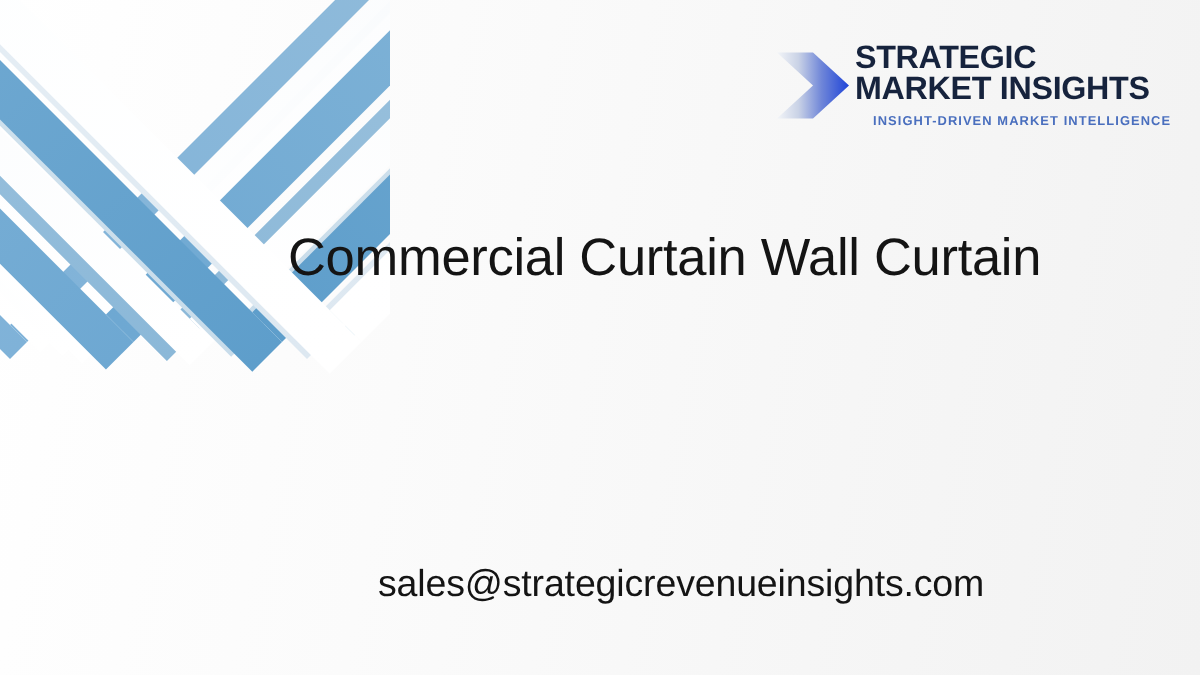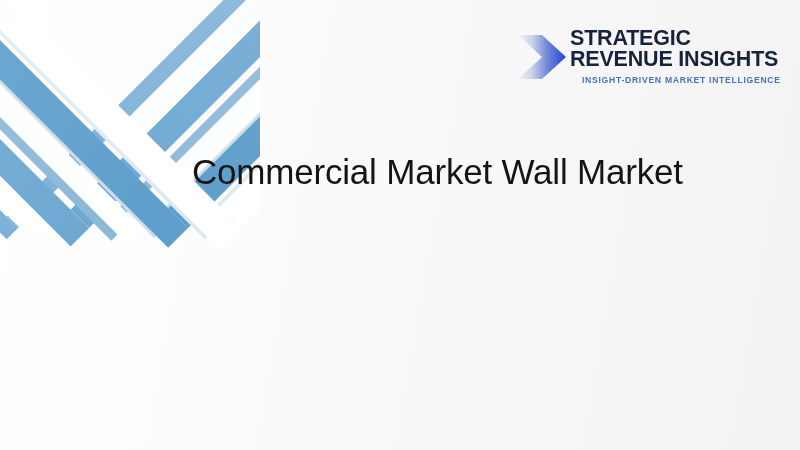--- a/index.html
+++ b/index.html
@@ -198,21 +198,22 @@
             <stop offset="30%" stop-color="#c9d2e6"></stop>
             <stop offset="62%" stop-color="#6f86d8"></stop>
             <stop offset="100%" stop-color="#1f44d8"></stop>
           </linearGradient>
         </defs>
         <path d="M2 3 L26 3 L50 25 L26 47 L2 47 L26 25 Z" fill="url(#markGrad)"></path>
       </svg>
     </div>
     <div class="logo-text">
       <div class="logo-line">STRATEGIC</div>
-      <div class="logo-line">REVENUE INSIGHTS</div>
+      <div class="logo-line">MARKET INSIGHTS</div>
       <div class="logo-tag">INSIGHT-DRIVEN MARKET INTELLIGENCE</div>
     </div>
   </div>
 
-  <div class="title">Commercial Market Wall Market</div>
-
+  <div class="title">Commercial Curtain Wall Curtain</div>
+
+  <div class="email">sales@strategicrevenueinsights.com</div>
 
 </div>
 
 </body></html>

